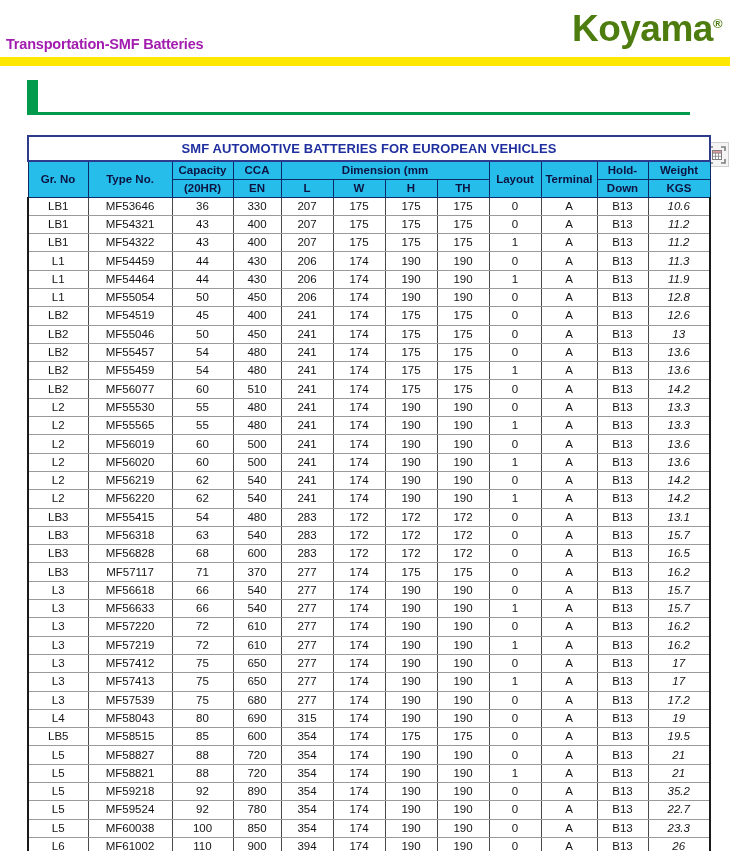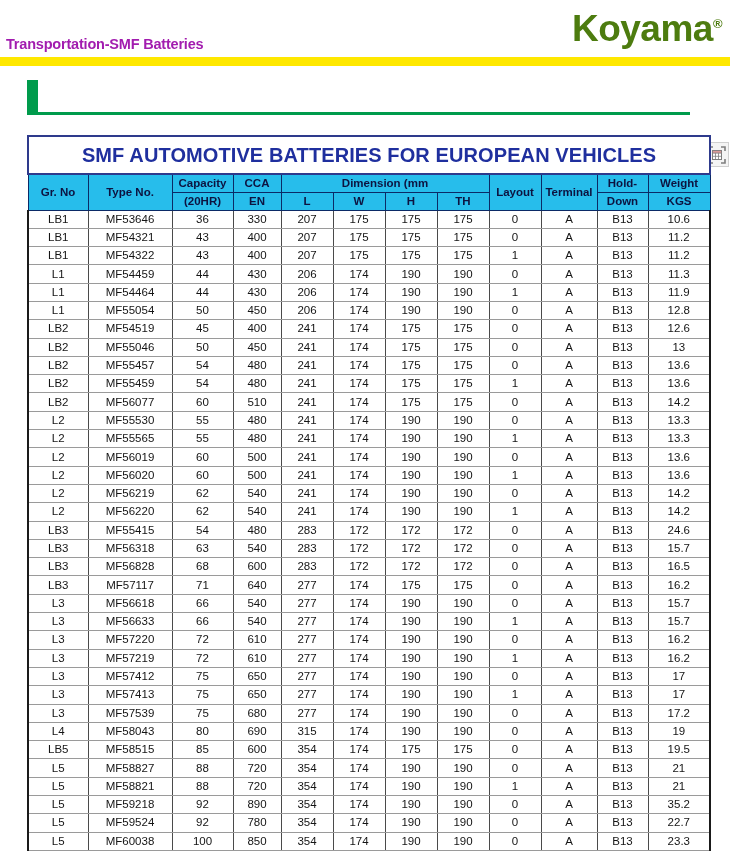--- a/index.html
+++ b/index.html
@@ -120,23 +120,23 @@
     height: 17px;
     line-height: 15px;
     font-weight: normal;
     overflow: hidden;
     white-space: nowrap;
   }
   
   tr.banner td {
     background: #ffffff;
     color: #1f2f9e;
-    font-size: 20px;
+    font-size: 13px;
     font-weight: bold;
-    height: 38px;
+    height: 25px;
     letter-spacing: 0.1px;
     border: 2px solid #2e3a8c;
     text-align: center;
   }
   
   tr.hdr th {
     background: #27bdeb;
     color: #0d1340;
     font-weight: bold;
     font-size: 11.5px;
@@ -147,21 +147,21 @@
   tr.data td {
     border-left: 1px solid #4a4a4a;
     border-right: 1px solid #4a4a4a;
     border-top: 1px solid #9a9a9a;
     border-bottom: 1px solid #9a9a9a;
     font-size: 11.5px;
     height: 18.3px;
     color: #141414;
   }
   tr.data td:first-child { border-left: 2px solid #1a1a1a; }
-  tr.data td:last-child  { border-right: 2px solid #1a1a1a; }
+  tr.data td:last-child  { border-right: 2px solid #1a1a1a; font-style: italic; }
   tr.data:last-child td  { border-bottom: 2px solid #1a1a1a; }
   
   col.c-grno    { width: 60px; }
   col.c-type    { width: 84px; }
   col.c-cap     { width: 61px; }
   col.c-cca     { width: 48px; }
   col.c-l       { width: 52px; }
   col.c-w       { width: 52px; }
   col.c-h       { width: 52px; }
   col.c-th      { width: 52px; }
@@ -486,21 +486,21 @@
             <td>MF55415</td>
             <td>54</td>
             <td>480</td>
             <td>283</td>
             <td>172</td>
             <td>172</td>
             <td>172</td>
             <td>0</td>
             <td>A</td>
             <td>B13</td>
-            <td>24.6</td>
+            <td>13.1</td>
           </tr>
           <tr class="data">
             <td>LB3</td>
             <td>MF56318</td>
             <td>63</td>
             <td>540</td>
             <td>283</td>
             <td>172</td>
             <td>172</td>
             <td>172</td>
@@ -520,21 +520,21 @@
             <td>172</td>
             <td>0</td>
             <td>A</td>
             <td>B13</td>
             <td>16.5</td>
           </tr>
           <tr class="data">
             <td>LB3</td>
             <td>MF57117</td>
             <td>71</td>
-            <td>640</td>
+            <td>370</td>
             <td>277</td>
             <td>174</td>
             <td>175</td>
             <td>175</td>
             <td>0</td>
             <td>A</td>
             <td>B13</td>
             <td>16.2</td>
           </tr>
           <tr class="data">

